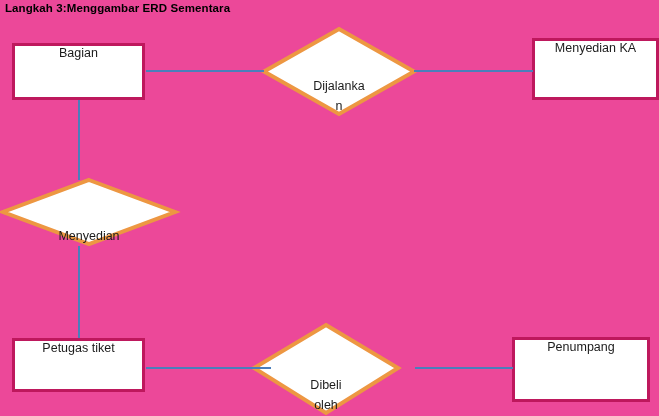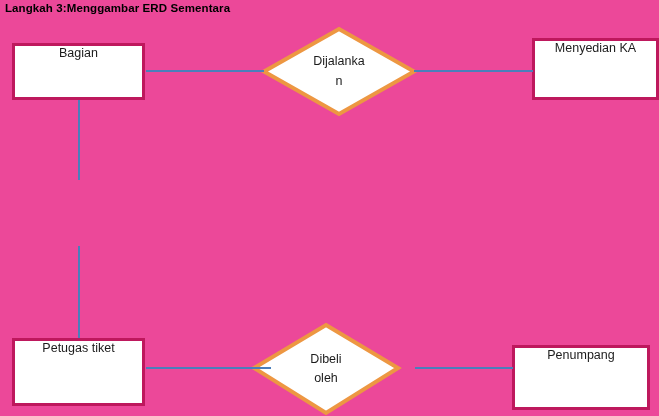--- a/index.html
+++ b/index.html
@@ -58,21 +58,21 @@
   }
   .diamond .diamond-label {
     position: absolute;
     left: 0;
     top: 0;
     width: 100%;
     height: 100%;
     display: flex;
     flex-direction: column;
     align-items: center;
-    justify-content: center;
+    justify-content: flex-end;
     font-size: 12.5px;
     color: #1b1b1b;
     line-height: 1.55;
     text-align: center;
     pointer-events: none;
   }
   .diamond .diamond-label span { display: block; }
   
   .connector {
     position: absolute;
@@ -89,38 +89,46 @@
   <div id="page-title">Langkah 3:Menggambar ERD Sementara</div>
 
   <div class="entity" style="left:12px; top:43px; width:133px; height:57px;">
     <div class="entity-label">Bagian</div>
   </div>
 
   <div class="entity" style="left:532px; top:38px; width:127px; height:62px;">
     <div class="entity-label">Menyedian KA</div>
   </div>
 
-  <div class="entity" style="left:12px; top:338px; width:133px; height:68px;">
+  <div class="entity" style="left:12px; top:338px; width:133px; height:54px;">
     <div class="entity-label">Petugas tiket</div>
   </div>
 
-  <div class="entity" style="left:512px; top:337px; width:138px; height:65px;margin-top:8px;">
+  <div class="entity" style="left:512px; top:337px; width:138px; height:65px;">
     <div class="entity-label">Penumpang</div>
   </div>
 
   <div class="diamond" style="left:262px; top:27px; width:154px; height:89px;">
     <svg width="154" height="89" viewBox="0 0 154 89">
       <polygon points="77,2 152,44.5 77,87 2,44.5" fill="#ffffff" stroke="#ED9742" stroke-width="4" stroke-linejoin="miter"></polygon>
     </svg>
     <div class="diamond-label">
       <span>Dijalanka</span>
       <span>n</span>
     </div>
   </div>
 
+  <div class="diamond" style="left:1px; top:178px; width:176px; height:68px;">
+    <svg width="176" height="68" viewBox="0 0 176 68">
+      <polygon points="88,2 174,34 88,66 2,34" fill="#ffffff" stroke="#ED9742" stroke-width="4" stroke-linejoin="miter"></polygon>
+    </svg>
+    <div class="diamond-label">
+      <span>Menyedian</span>
+    </div>
+  </div>
 
   <div class="diamond" style="left:252px; top:323px; width:148px; height:92px;">
     <svg width="148" height="92" viewBox="0 0 148 92">
       <polygon points="74,2 146,45 74,90 2,45" fill="#ffffff" stroke="#ED9742" stroke-width="4" stroke-linejoin="miter"></polygon>
     </svg>
     <div class="diamond-label">
       <span>Dibeli</span>
       <span>oleh</span>
     </div>
   </div>

